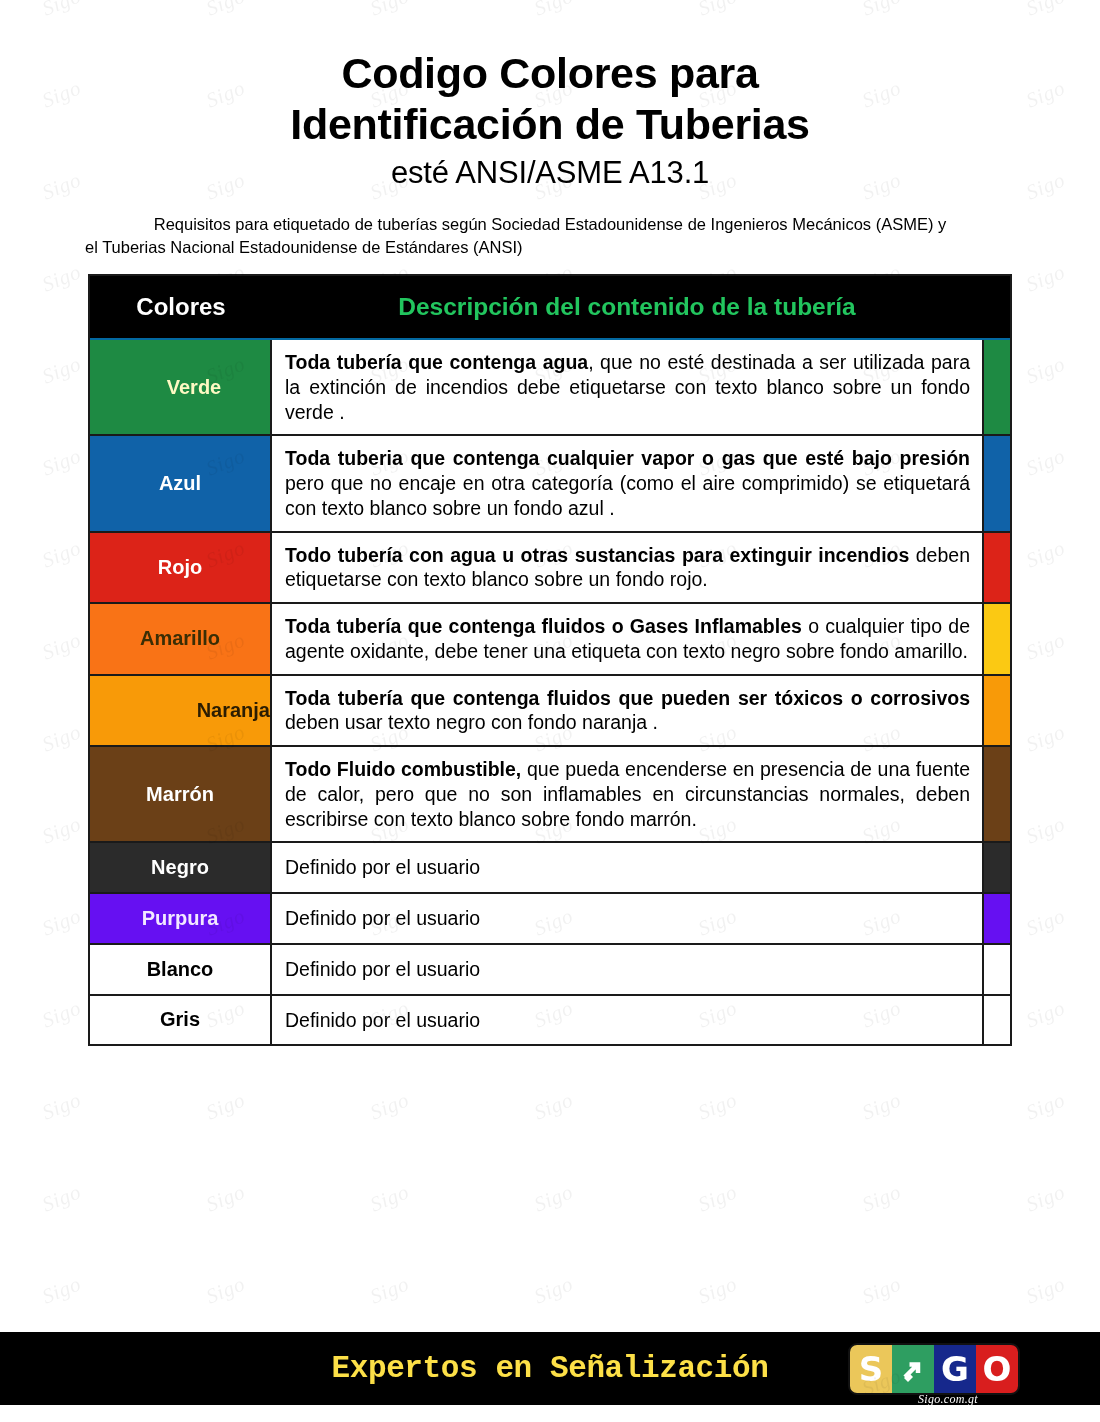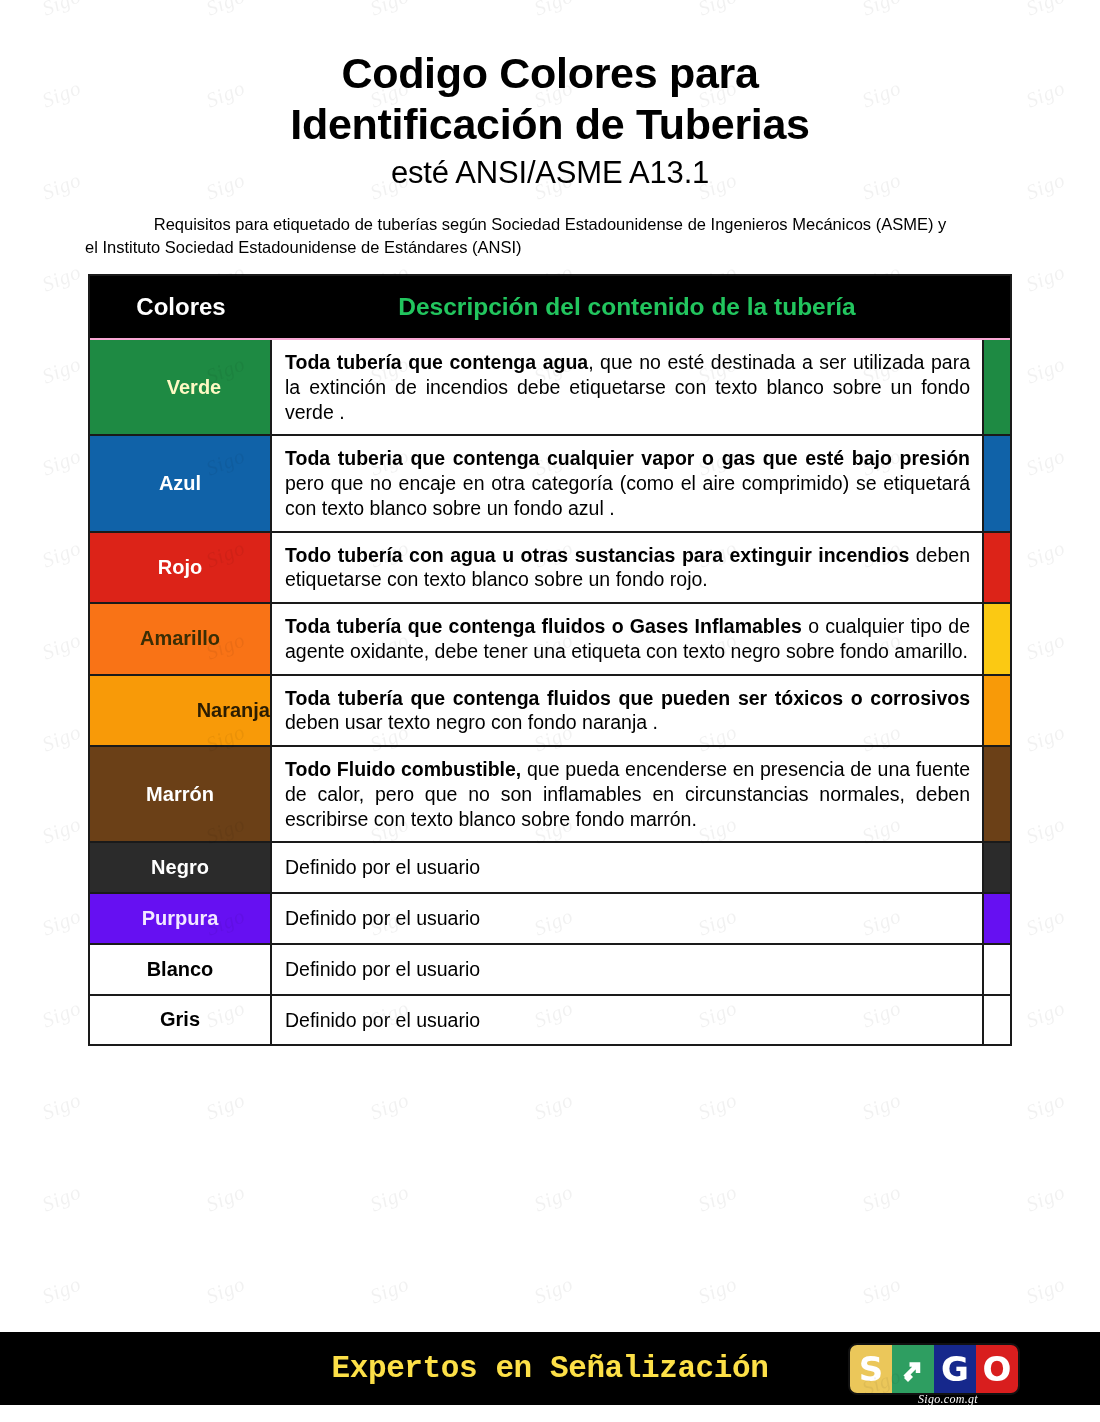--- a/index.html
+++ b/index.html
@@ -118,21 +118,21 @@
     width: 28px;
     flex: 0 0 28px;
     box-sizing: border-box;
     border-left: 2px solid #1a1a1a;
   }
 
   
   #header-row {
     background: #000;
     height: 62px;
-    border-bottom: 2px solid #f9a8d4;
+    border-bottom: 2px solid #0369a1;
     display: flex;
   }
   #header-row .hcol-color {
     width: 182px;
     flex: 0 0 182px;
     display: flex; align-items: center; justify-content: center;
     color: #fff; font-weight: bold; font-size: 24px;
   }
   #header-row .hcol-desc {
     flex: 1 1 auto;
@@ -323,21 +323,21 @@
   </div>
 
 <div id="page">
 
   <div id="header-block">
     <div class="title-line">Codigo Colores para</div>
     <div class="title-line">Identificación de Tuberias</div>
     <div id="subtitle">esté ANSI/ASME A13.1</div>
     <div id="intro">
       <span>Requisitos para etiquetado de tuberías según Sociedad Estadounidense de Ingenieros Mecánicos (ASME) y</span>
-      <span class="l2">el Instituto Sociedad Estadounidense de Estándares (ANSI)</span>
+      <span class="l2">el Tuberias Nacional Estadounidense de Estándares (ANSI)</span>
     </div>
   </div>
 
   <div id="table-wrap">
     <div id="header-row">
       <div class="hcol-color">Colores</div>
       <div class="hcol-desc">Descripción del contenido de la tubería</div>
       <div class="hcol-swatch"></div>
     </div>
     <div id="rows-host">

